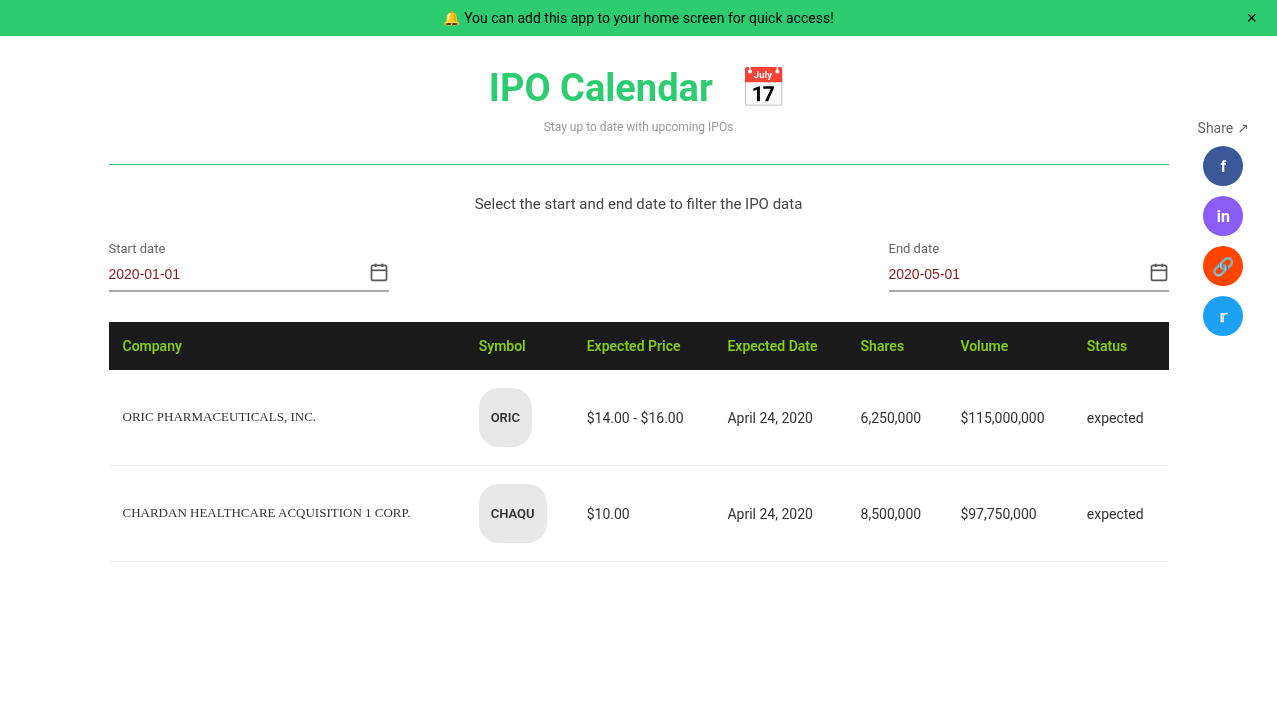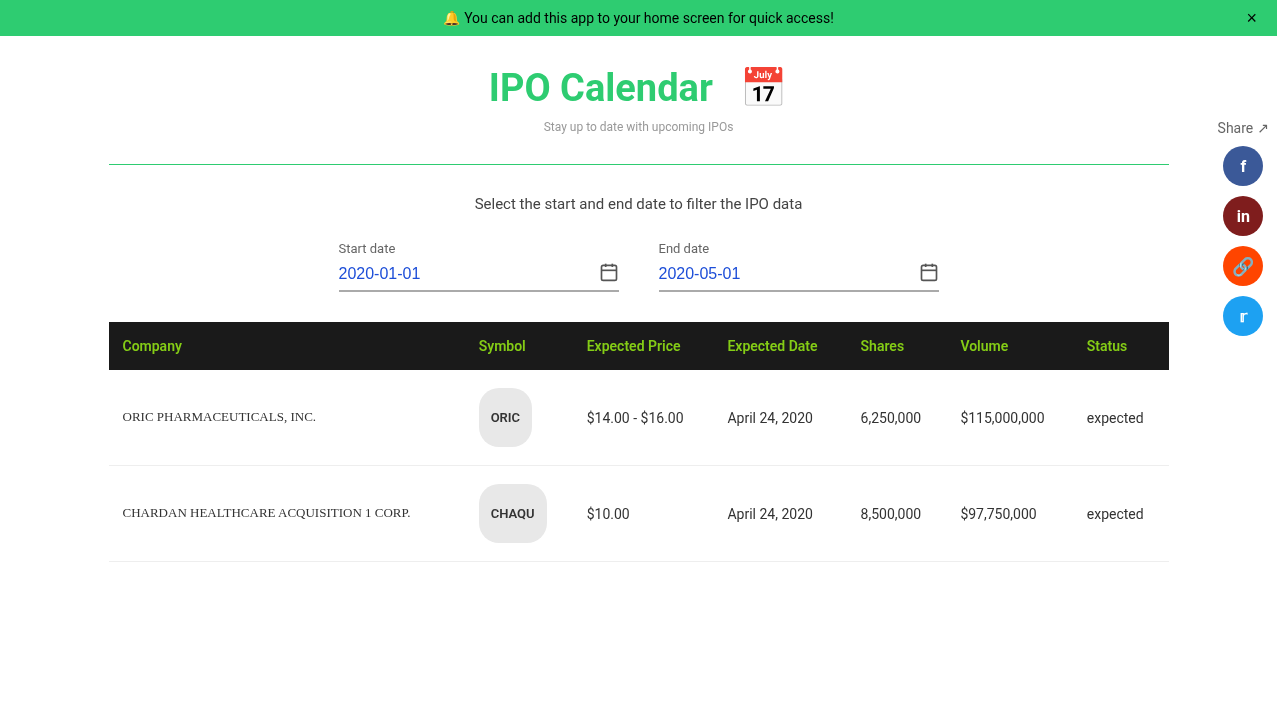--- a/index.html
+++ b/index.html
@@ -34,21 +34,21 @@
     .main-content {
       max-width: 1100px;
       margin: 0 auto;
       padding: 30px 20px;
       position: relative;
     }
 
     
     .share-sidebar {
       position: fixed;
-      right: 8px;
+      right: 28px;
       top: 120px;
       display: flex;
       flex-direction: column;
       align-items: center;
       gap: 10px;
     }
     .share-label {
       font-size: 14px;
       color: #666;
       display: flex;
@@ -61,21 +61,21 @@
       border-radius: 50%;
       display: flex;
       align-items: center;
       justify-content: center;
       cursor: pointer;
       color: #fff;
       font-size: 16px;
       font-weight: bold;
     }
     .share-facebook { background: #3b5998; }
-    .share-linkedin { background: #7f1d1d; }
+    .share-linkedin { background: #8b5cf6; }
     .share-reddit { background: #ff4500; }
     .share-twitter { background: #1da1f2; }
 
     
     .page-title {
       text-align: center;
       color: #2ecc71;
       font-size: 38px;
       font-weight: 700;
       margin-bottom: 10px;
@@ -103,21 +103,21 @@
       text-align: center;
       margin-bottom: 30px;
     }
     .date-filter-label {
       font-size: 15px;
       color: #444;
       margin-bottom: 20px;
     }
     .date-inputs {
       display: flex;
-      justify-content: center;
+      justify-content: space-between;
       gap: 40px;
       margin-top: 28px;
     }
     .date-field {
       display: flex;
       flex-direction: column;
       align-items: flex-start;
       min-width: 280px;
     }
     .date-field label {
@@ -128,22 +128,22 @@
     .date-input-wrapper {
       display: flex;
       align-items: center;
       border-bottom: 2px solid #aaa;
       width: 100%;
       padding-bottom: 4px;
     }
     .date-input-wrapper input {
       border: none;
       outline: none;
-      font-size: 16px;
-      color: #1d4ed8;
+      font-size: 14px;
+      color: #7f1d1d;
       flex: 1;
       background: transparent;
     }
     .calendar-icon {
       cursor: pointer;
       color: #555;
       font-size: 18px;
     }
 
     

